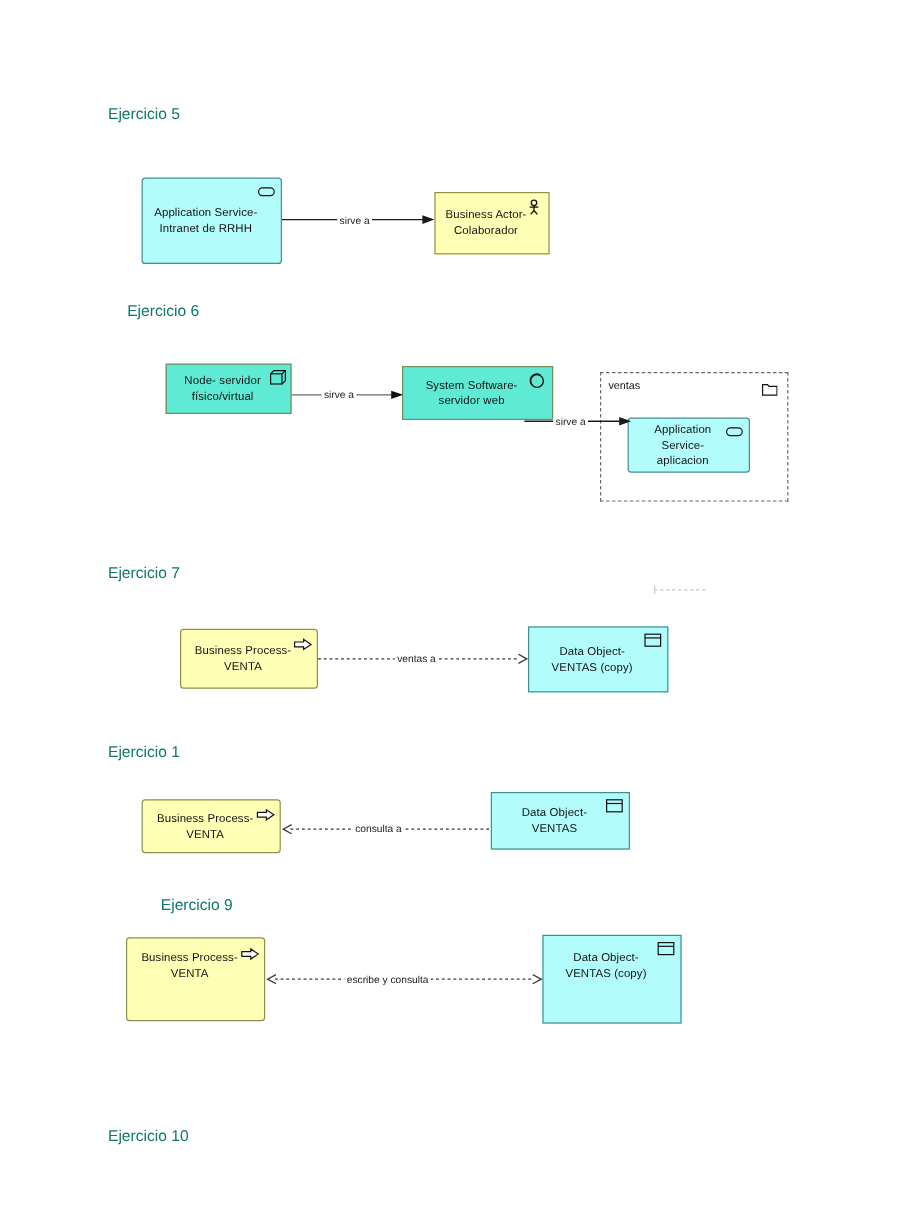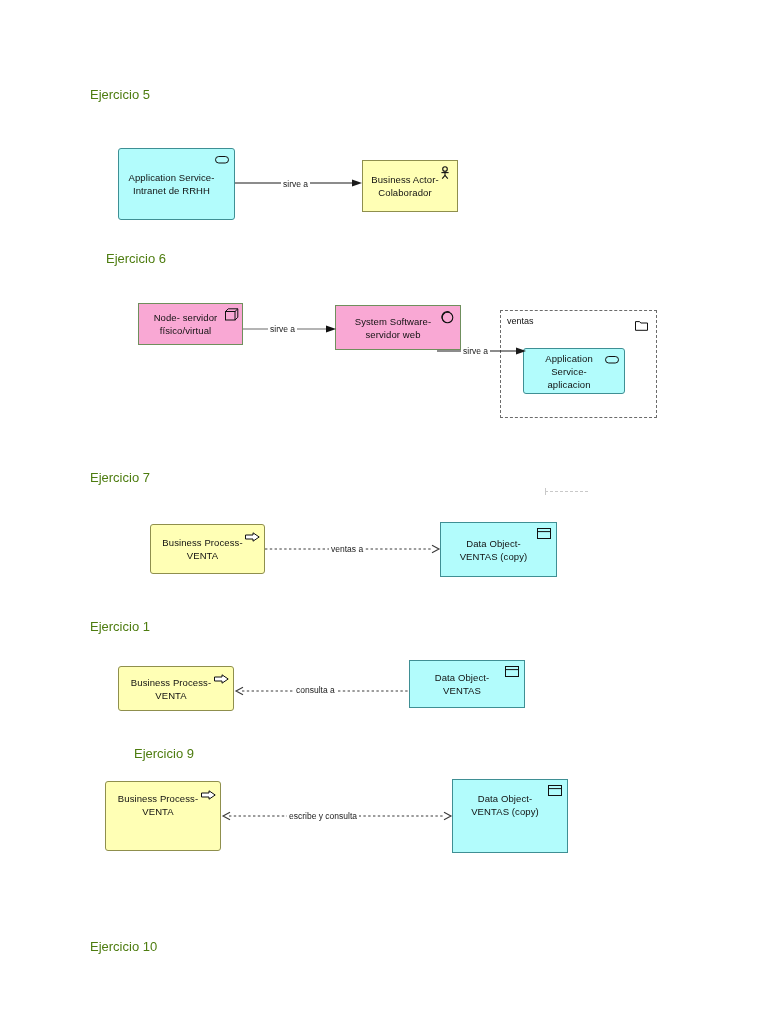--- a/index.html
+++ b/index.html
@@ -23,21 +23,21 @@
     width: 768px;
     height: 1024px;
   }
 
   
   .heading {
     position: absolute;
     font-family: "Liberation Sans", sans-serif;
     font-size: 13px;
     line-height: 16px;
-    color: #4d7c0f;
+    color: #0f766e;
     white-space: nowrap;
   }
 
   
   .node {
     position: absolute;
     box-sizing: border-box;
     border: 1px solid #4d4d4d;
     display: flex;
     align-items: center;
@@ -51,21 +51,21 @@
     padding: 2px 16px 2px 6px;
   }
   .node .label {
     display: block;
     white-space: pre-line;
     width: 100%;
   }
 
   .fill-cyan   { background: #b2fcfc; border-color: #3f8f94; }
   .fill-yellow { background: #ffffb5; border-color: #8f8f4d; }
-  .fill-green  { background: #f9a8d4; border-color: #6f8f5d; }
+  .fill-green  { background: #5eead4; border-color: #6f8f5d; }
 
   .rounded { border-radius: 3px; }
 
   
   .node-icon {
     position: absolute;
     top: 5px;
     right: 5px;
     width: 14px;
     height: 12px;

